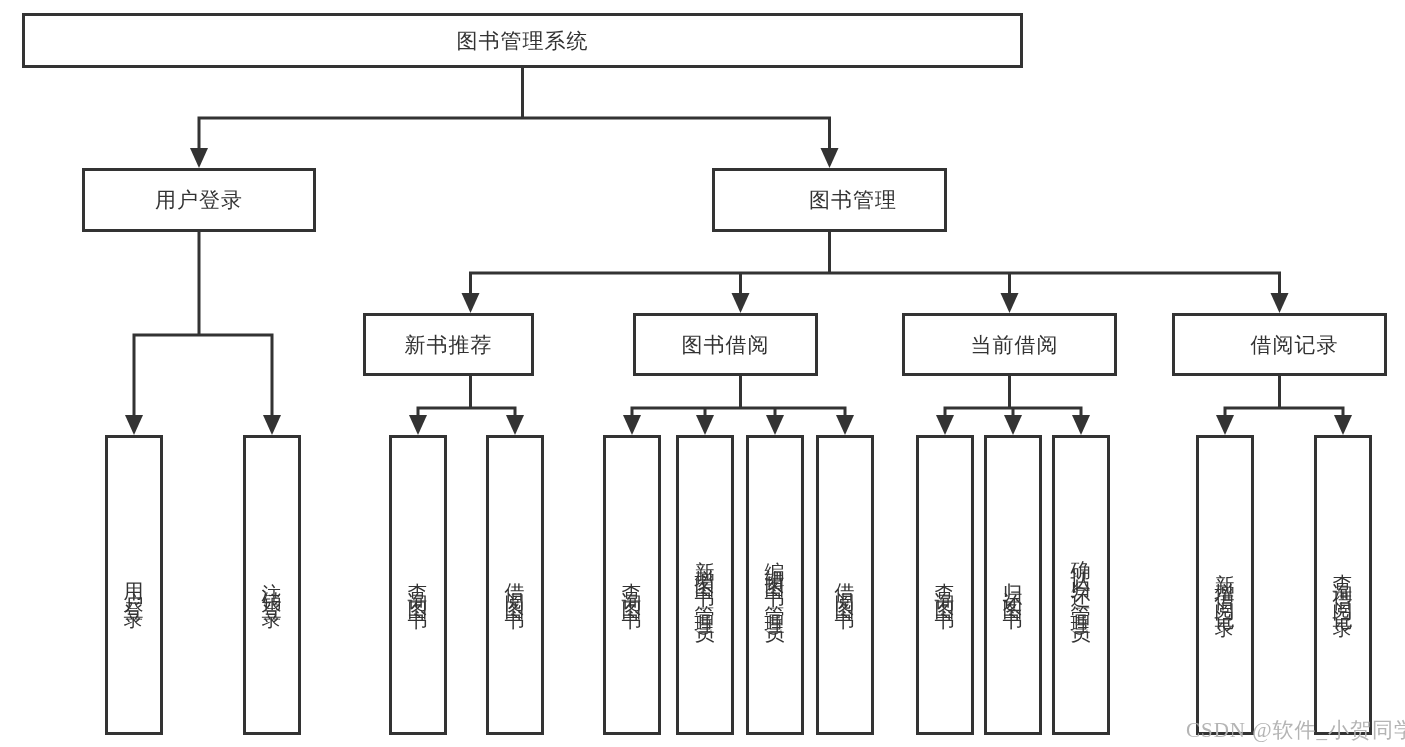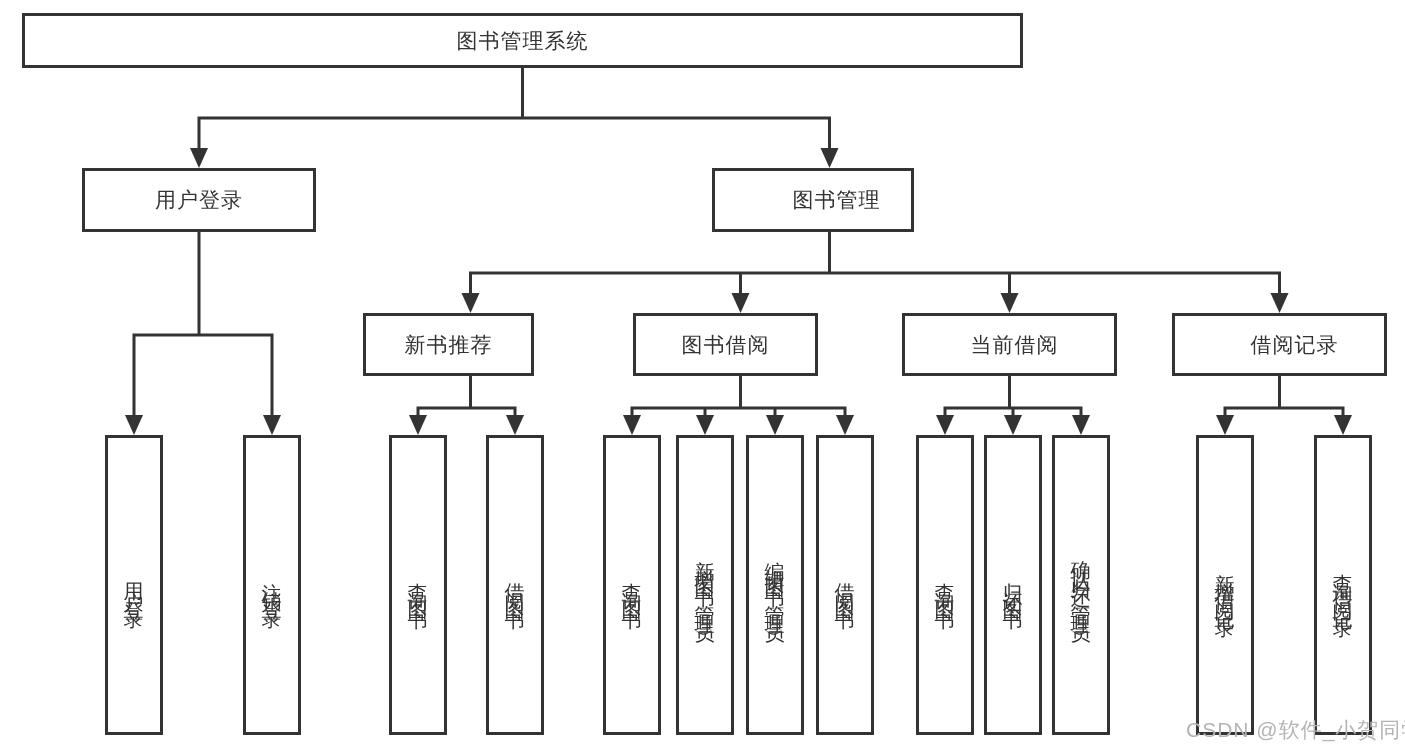--- a/index.html
+++ b/index.html
@@ -6,21 +6,21 @@
     margin: 0;
     padding: 0;
     background: #ffffff;
   }
   * { box-sizing: border-box; }
   #canvas {
     position: relative;
     width: 1405px;
     height: 747px;
     background: #ffffff;
-    font-family: Liberation Sans, sans-serif;
+    font-family: Liberation Serif, serif;
     overflow: hidden;
   }
   #connector-svg {
     position: absolute;
     left: 0; top: 0;
     width: 1405px;
     height: 747px;
   }
   #connector-svg path {
     fill: none;
@@ -109,21 +109,21 @@
     <polygon points="1334,415 1352,415 1343,435"></polygon>
   </svg>
 
   <div class="box h" style="left:22px; top:13px; width:1001px; height:55px;">
     <span>图书管理系统</span>
   </div>
 
   <div class="box h" style="left:82px; top:168px; width:234px; height:64px;">
     <span>用户登录</span>
   </div>
-  <div class="box h" style="left:712px; top:168px; width:202px; height:64px;padding-left:47px;">
+  <div class="box h" style="left:712px; top:168px; width:235px; height:64px;padding-left:47px;">
     <span>图书管理</span>
   </div>
 
   <div class="box h" style="left:363px; top:313px; width:171px; height:63px;">
     <span>新书推荐</span>
   </div>
   <div class="box h" style="left:633px; top:313px; width:185px; height:63px;">
     <span>图书借阅</span>
   </div>
   <div class="box h" style="left:902px; top:313px; width:215px; height:63px;padding-left:10px;">

